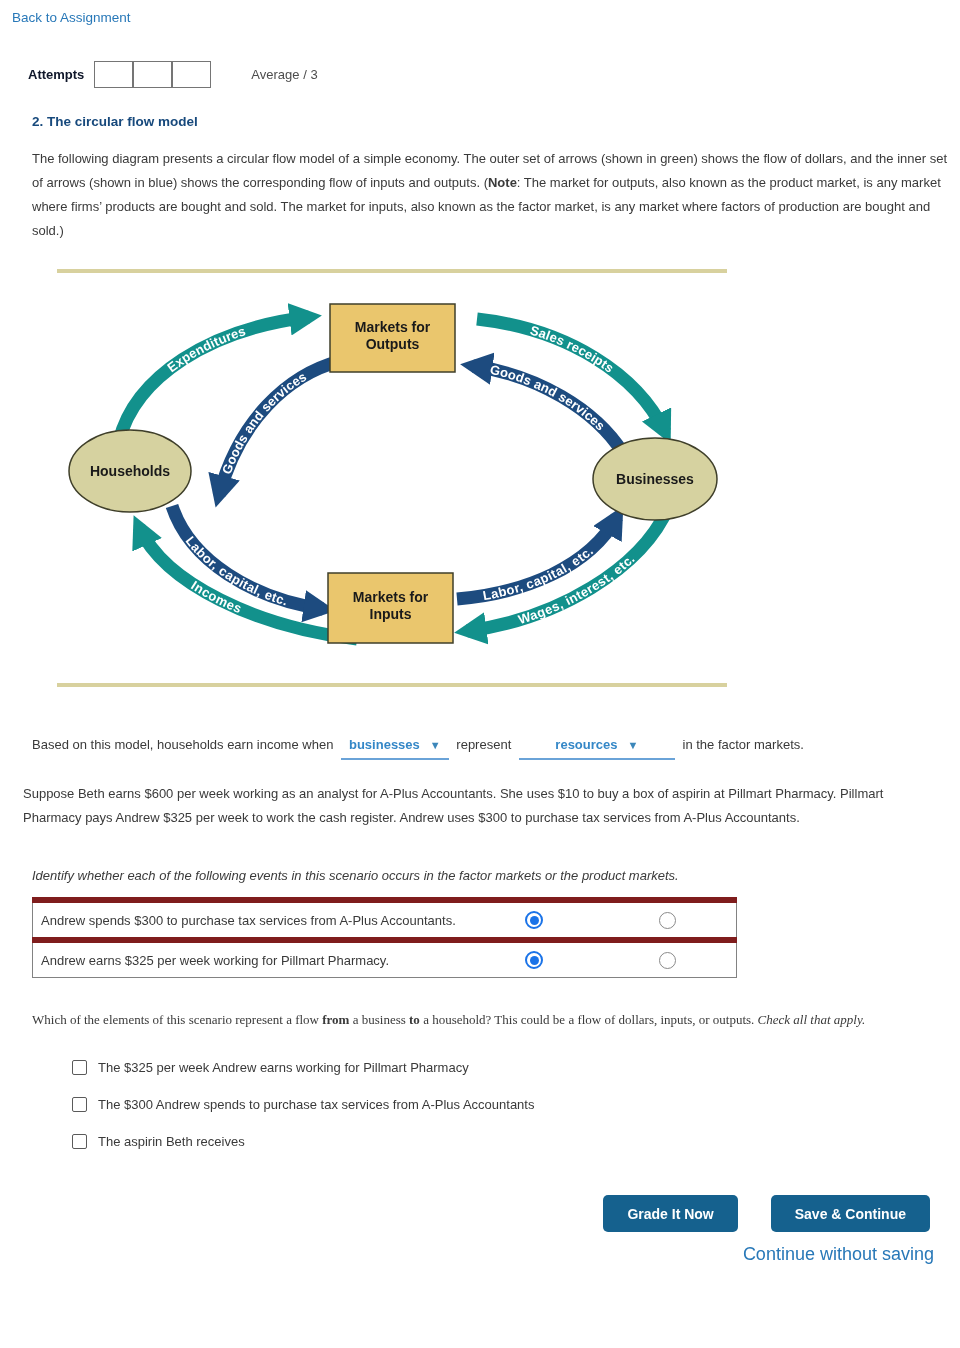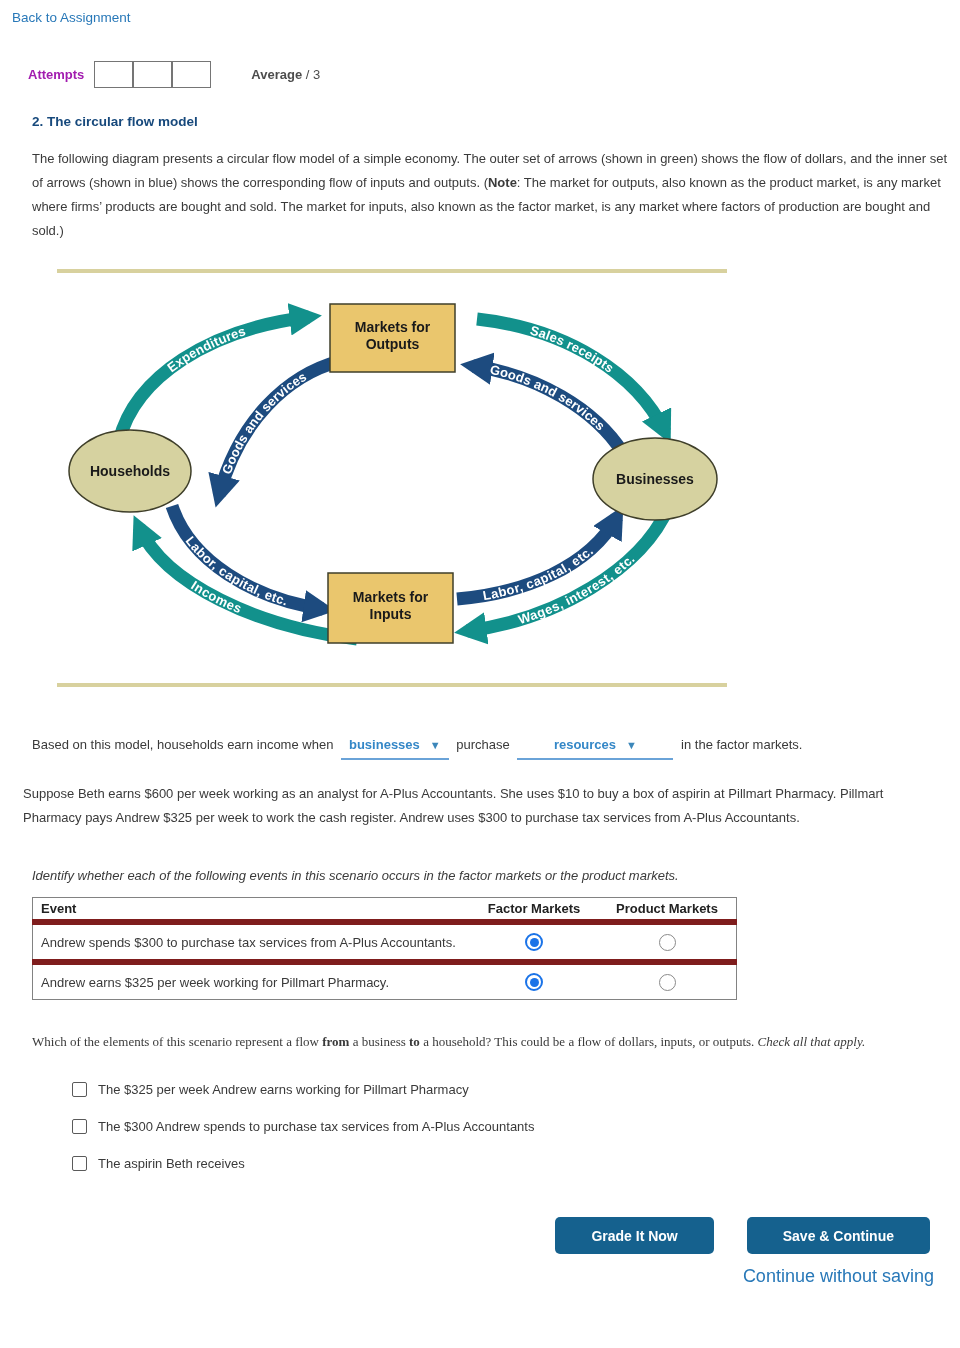--- a/index.html
+++ b/index.html
@@ -1,26 +1,26 @@
 <!DOCTYPE html>
 <html><head>
 <meta charset="utf-8">
 <style>
   html,body{margin:0;padding:0;background:#fff;}
   body{width:960px;min-height:1348px;font-family:"Liberation Sans",sans-serif;font-size:13px;color:#3a3a3a;}
   .link{color:#2878B8;cursor:pointer;text-decoration:none;}
   .back{padding:10px 0 0 12px;font-size:13.5px;}
   
   .attempts-row{margin:36px 0 0 28px;display:flex;align-items:center;}
-  .attempts-label{font-weight:bold;color:#a21caf;}
+  .attempts-label{font-weight:bold;color:#0f172a;}
   .att-box{display:flex;margin-left:10px;border:1px solid #757575;}
   .att-cell{width:37px;height:25px;background:#fff;border-left:2px solid #757575;}
   .att-cell:first-child{border-left:none;}
   .avg{margin-left:40px;color:#4d4d4d;}
-  .avg .avg-label{font-weight:bold;}
+  .avg .avg-label{font-weight:normal;}
   .section-title{margin:26px 0 0 32px;color:#17497C;font-weight:bold;font-size:13.5px;}
   .intro{margin:18px 0 0 32px;width:916px;line-height:24px;}
   .b{font-weight:bold;}
   .i{font-style:italic;}
   
   .diagram{margin:26px 0 0 57px;width:670px;}
   .arrow-label{fill:#ffffff;font-weight:bold;font-size:13px;letter-spacing:.3px;}
   .node-label{fill:#1a1a1a;font-weight:bold;font-size:14px;text-anchor:middle;}
   
   .fillin{margin:44px 0 0 32px;line-height:22px;}
@@ -42,21 +42,21 @@
   .radio{display:inline-block;width:15px;height:15px;border-radius:50%;border:1px solid #8a8a8a;background:#fff;position:relative;vertical-align:middle;cursor:pointer;}
   .radio[data-checked="true"]{border:2px solid #1a73e8;width:14px;height:14px;}
   .radio[data-checked="true"]::after{content:"";position:absolute;left:2.5px;top:2.5px;width:9px;height:9px;border-radius:50%;background:#1a73e8;}
   
   .question{margin:30px 0 0 32px;width:908px;line-height:24px;font-family:Liberation Serif, serif;}
   .checks{margin:28px 0 0 72px;}
   .check-row{display:flex;align-items:center;margin-bottom:22px;cursor:pointer;}
   .cb{width:13px;height:13px;border:1px solid #5a5a5a;border-radius:2px;margin-right:11px;background:#fff;flex:0 0 auto;}
   
   .footer-buttons{display:flex;justify-content:flex-end;gap:33px;margin:46px 30px 0 0;}
-  .btn{background:#15618E;color:#fff;font-weight:bold;font-size:14px;font-family:"Liberation Sans",sans-serif;border:none;border-radius:5px;height:37px;padding:0 36px;cursor:pointer;}
+  .btn{background:#15618E;color:#fff;font-weight:bold;font-size:14px;font-family:"Liberation Sans",sans-serif;border:none;border-radius:5px;height:37px;padding:0 24px;cursor:pointer;}
   .continue-row{text-align:right;margin:12px 26px 30px 0;font-size:18px;}
 </style>
 </head>
 <body>
 
 <div class="back">
   <span class="link">Back to Assignment</span>
 </div>
 
 <div class="attempts-row">
@@ -130,39 +130,34 @@
   <text class="node-label" x="598" y="215">Businesses</text>
 </svg>
 </div>
 
 <div class="fillin">
   <span>Based on this model, households earn income when</span>
   <span class="dd dd1">
     <span class="val">businesses</span>
     <span class="dd-arrow"></span>
   </span>
-  <span>purchase</span>
+  <span>represent</span>
   <span class="dd dd2">
     <span class="val">resources</span>
     <span class="dd-arrow"></span>
   </span>
   <span>in the factor markets.</span>
 </div>
 
 <div class="scenario">Suppose Beth earns $600 per week working as an analyst for A-Plus Accountants. She uses $10 to buy a box of aspirin at Pillmart Pharmacy. Pillmart Pharmacy pays Andrew $325 per week to work the cash register. Andrew uses $300 to purchase tax services from A-Plus Accountants.</div>
 
 <div class="instruction">Identify whether each of the following events in this scenario occurs in the factor markets or the product markets.</div>
 
 <table class="events">
   <tbody>
-      <tr>
-    <th class="event-col">Event</th>
-    <th class="col-factor">Factor Markets</th>
-    <th class="col-product">Product Markets</th>
-  </tr>
   <tr>
     <td>Andrew spends $300 to purchase tax services from A-Plus Accountants.</td>
     <td class="col-factor"><span class="radio" data-checked="true"></span></td>
     <td class="col-product"><span class="radio" data-checked="false"></span></td>
   </tr>
   <tr>
     <td>Andrew earns $325 per week working for Pillmart Pharmacy.</td>
     <td class="col-factor"><span class="radio" data-checked="true"></span></td>
     <td class="col-product"><span class="radio" data-checked="false"></span></td>
   </tr>

